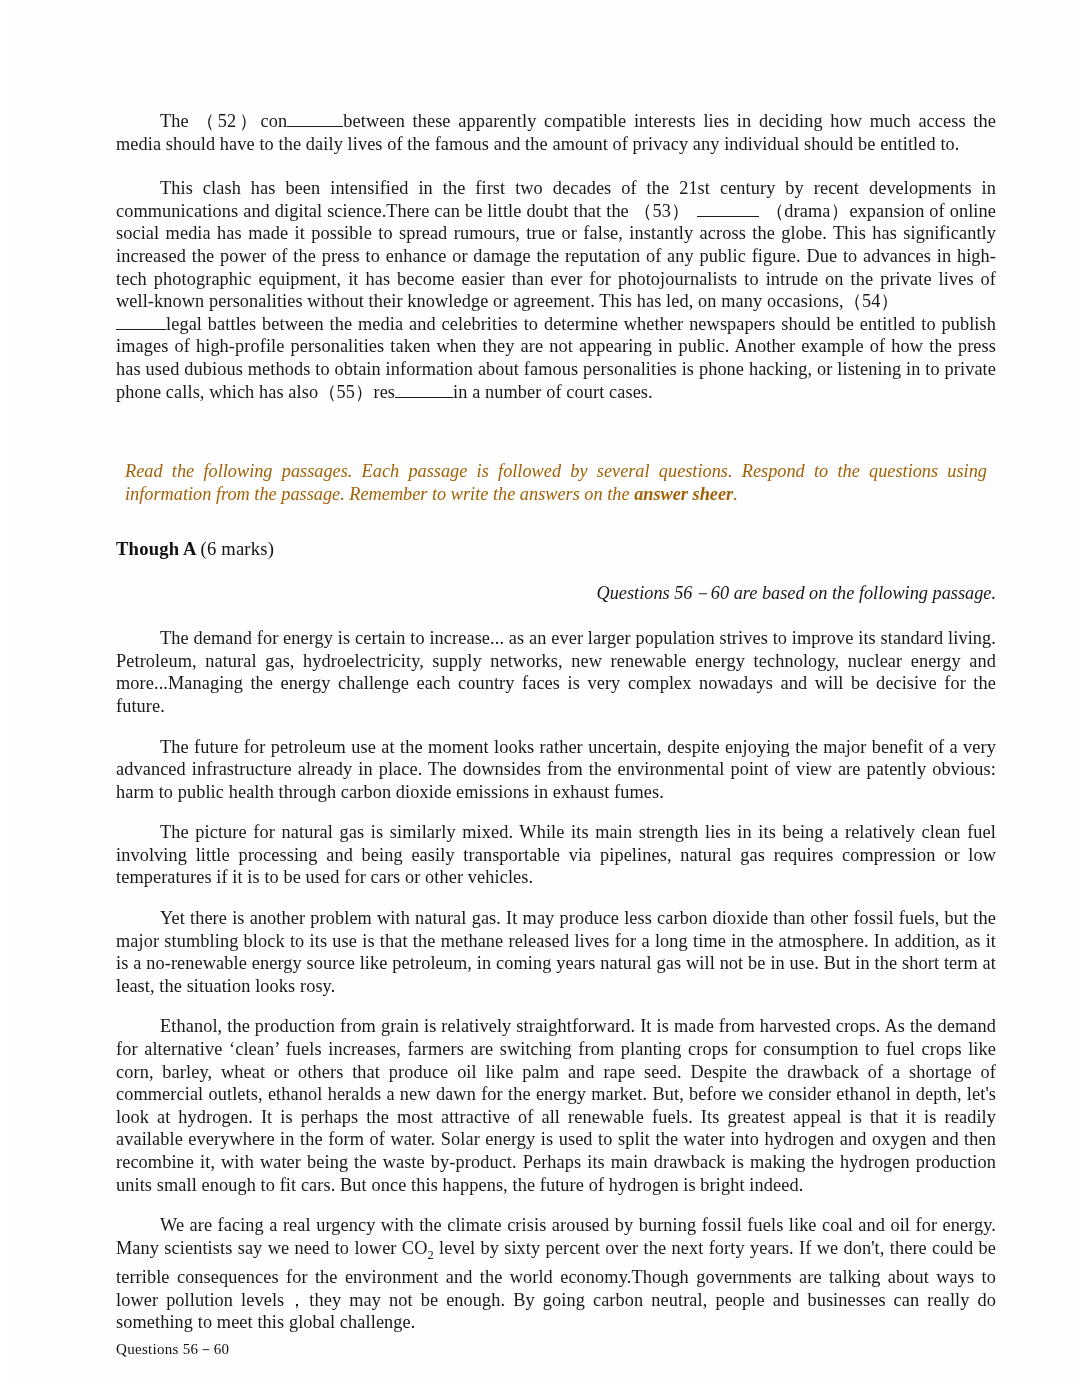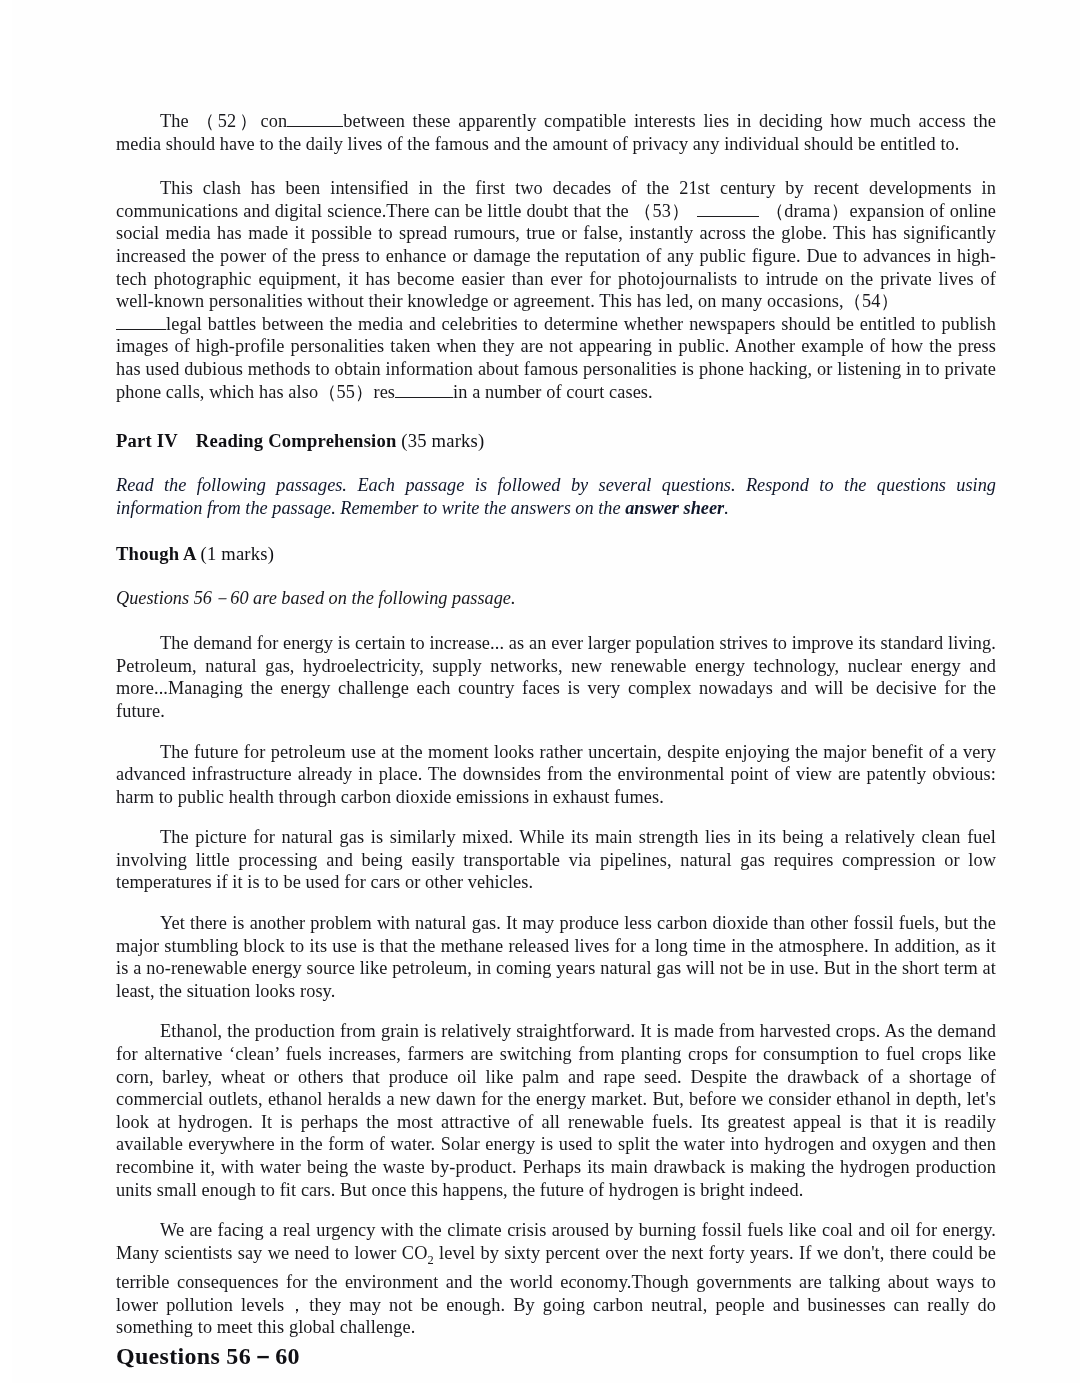--- a/index.html
+++ b/index.html
@@ -56,43 +56,44 @@
     line-height: 23px;
     font-weight: bold;
     color: #101014;
     letter-spacing: 0.2px;
   }
   h3.head .reg {
     font-weight: normal;
   }
   h3.head .spacer { display: inline-block; width: 18px; }
   p.instr {
-    margin: 0;
+    margin: 9px;
     font-size: 18.3px;
     line-height: 23px;
     font-style: italic;
     text-align: justify;
-    color: #0f172a;
+    color: #a16207;
   }
   p.instr b { font-weight: bold; font-style: italic; }
   p.qline {
     margin: 0;
     font-size: 18.3px;
     line-height: 23px;
     font-style: italic;
     color: #18181c;
+    text-align: right;
   }
   .subpar { font-family: "Liberation Serif", serif; }
   sub { font-size: 0.68em; }
   .footq {
     position: absolute;
     left: 104px;
     top: 1340px;
-    font-size: 24px;
-    font-weight: bold;
+    font-size: 15px;
+    font-weight: normal;
     color: #101014;
     letter-spacing: 0.3px;
   }
   .watermark {
     position: absolute;
     left: 752px;
     top: 1322px;
     font-size: 25px;
     color: #e3e4e6;
     font-family: "DejaVu Sans", "Liberation Sans", sans-serif;
@@ -109,29 +110,28 @@
   <div class="content">
 
     <p class="para"><span>The （52）con</span><span class="blank b1"></span><span>between these apparently compatible interests lies in deciding how much access the media should have to the daily lives of the famous and the amount of privacy any individual should be entitled to.</span></p>
 
     <div class="gap-md"></div>
 
     <p class="para"><span>This clash has been intensified in the first two decades of the 21st century by recent developments in communications and digital science.There can be little doubt that the （53）</span> <span class="blank b2"></span> <span>（drama）expansion of online social media has made it possible to spread rumours, true or false, instantly across the globe. This has significantly increased the power of the press to enhance or damage the reputation of any public figure. Due to advances in high-tech photographic equipment, it has become easier than ever for photojournalists to intrude on the private lives of well-known personalities without their knowledge or agreement. This has led, on many occasions,（54）</span><br><span class="blank b3"></span><span>legal battles between the media and celebrities to determine whether newspapers should be entitled to publish images of high-profile personalities taken when they are not appearing in public. Another example of how the press has used dubious methods to obtain information about famous personalities is phone hacking, or listening in to private phone calls, which has also（55）res</span><span class="blank b4"></span><span>in a number of court cases.</span></p>
 
     <div class="gap-lg"></div>
 
-    <h3 class="head"><span>Part IV</span><span class="spacer"></span><span>Reading Comprehension</span> <span class="reg">(35 marks)</span></h3>
 
     <div class="gap-md"></div>
 
     <p class="instr"><span>Read the following passages. Each passage is followed by several questions. Respond to the questions using information from the passage. Remember to write the answers on the </span><b>answer sheer</b><span>.</span></p>
 
     <div class="gap-md"></div>
 
-    <h3 class="head"><span>Though A</span> <span class="reg">(1 marks)</span></h3>
+    <h3 class="head"><span>Though A</span> <span class="reg">(6 marks)</span></h3>
 
     <div class="gap-md"></div>
 
     <p class="qline">Questions 56－60 are based on the following passage.</p>
 
     <div class="gap-md"></div>
 
     <p class="para">The demand for energy is certain to increase... as an ever larger population strives to improve its standard living. Petroleum, natural gas, hydroelectricity, supply networks, new renewable energy technology, nuclear energy and more...Managing the energy challenge each country faces is very complex nowadays and will be decisive for the future.</p>
     <div class="gap-sm"></div>
 

